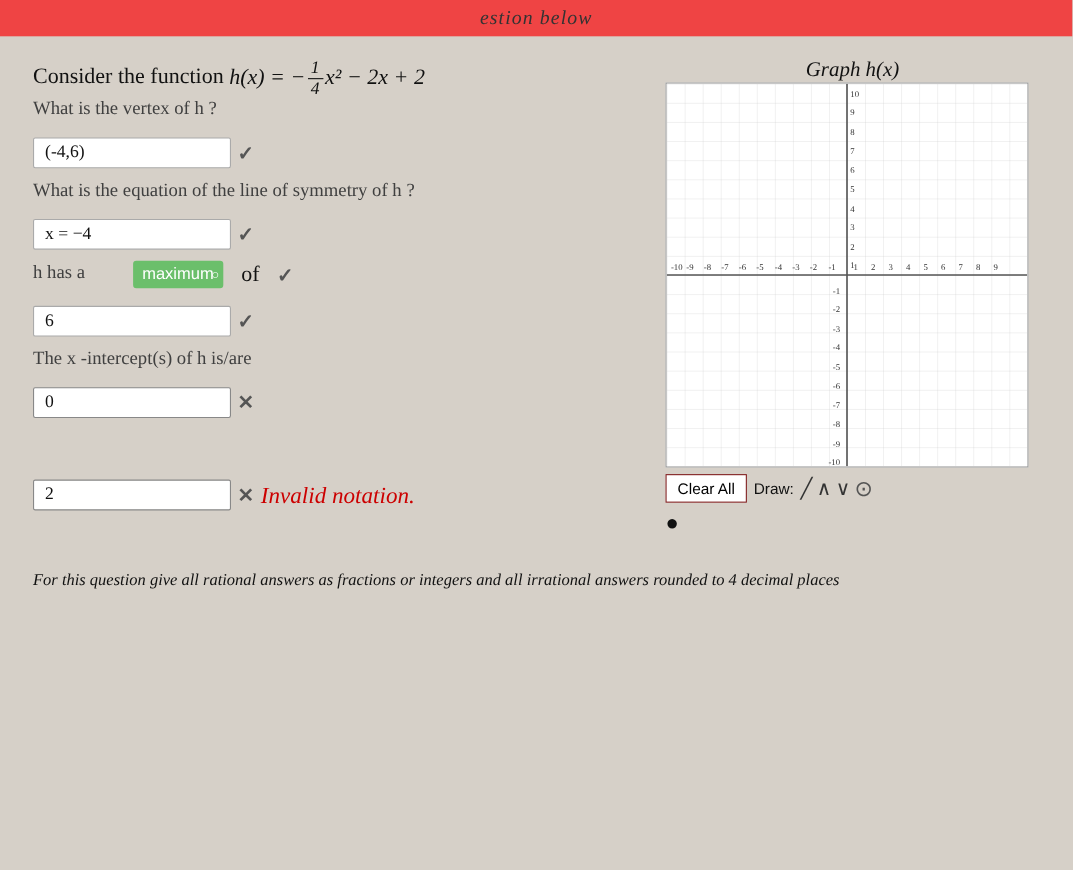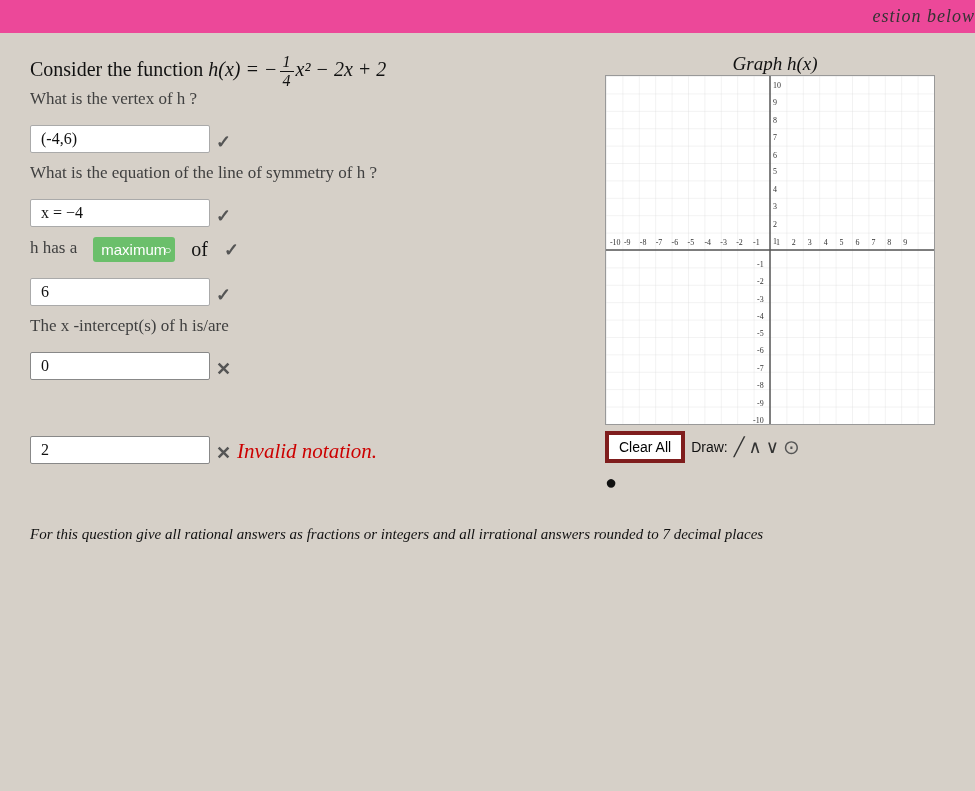--- a/index.html
+++ b/index.html
@@ -6,22 +6,22 @@
     body {
       font-family: 'Times New Roman', Times, serif;
       background: #d6d0c8;
       width: 975px;
       min-height: 791px;
       overflow: hidden;
       position: relative;
     }
 
     .top-bar {
-      background: #ec4899;
-      text-align: right;
+      background: #ef4444;
+      text-align: center;
       padding: 6px 0;
       font-size: 18px;
       font-style: italic;
       color: #333;
       letter-spacing: 1px;
     }
 
     .main-content {
       display: flex;
       padding: 20px 30px;
@@ -55,21 +55,21 @@
     }
 
     .question-label {
       font-size: 17px;
       color: #404040;
       margin-bottom: 4px;
     }
 
     .input-row {
       display: flex;
-      align-items: flex-end;
+      align-items: center;
       gap: 6px;
       margin-top: 16px;
     }
 
     .answer-box {
       border: 1.5px solid #888;
       padding: 4px 10px;
       font-size: 16px;
       background: white;
       border-radius: 2px;
@@ -112,20 +112,21 @@
       font-size: 15px;
       border-radius: 3px;
       cursor: pointer;
       appearance: none;
       -webkit-appearance: none;
     }
 
     .dropdown-wrapper {
       position: relative;
       display: inline-block;
+      margin-left: 28px;
     }
 
     .dropdown-wrapper::after {
       content: '○';
       position: absolute;
       right: 4px;
       top: 50%;
       transform: translateY(-50%);
       font-size: 12px;
       color: white;
@@ -163,21 +164,21 @@
       display: flex;
       align-items: center;
       gap: 6px;
       margin-top: 6px;
     }
 
     .clear-all-btn {
       padding: 4px 10px;
       font-size: 14px;
       background: white;
-      border: 4px solid #7f1d1d;
+      border: 1px solid #7f1d1d;
       cursor: pointer;
       font-family: Arial, sans-serif;
     }
 
     .draw-label {
       font-size: 14px;
       font-family: Arial, sans-serif;
       color: #111;
     }
 
@@ -391,14 +392,14 @@
     </div>
 
     <div class="bullet-row">
       <span class="bullet-dot">●</span>
     </div>
 
   </div>
 </div>
 
 <div class="footer-text">
-  <span>For this question give all rational answers as fractions or integers and all irrational answers rounded to 7 decimal places</span>
+  <span>For this question give all rational answers as fractions or integers and all irrational answers rounded to 4 decimal places</span>
 </div>
 
 </body></html>

